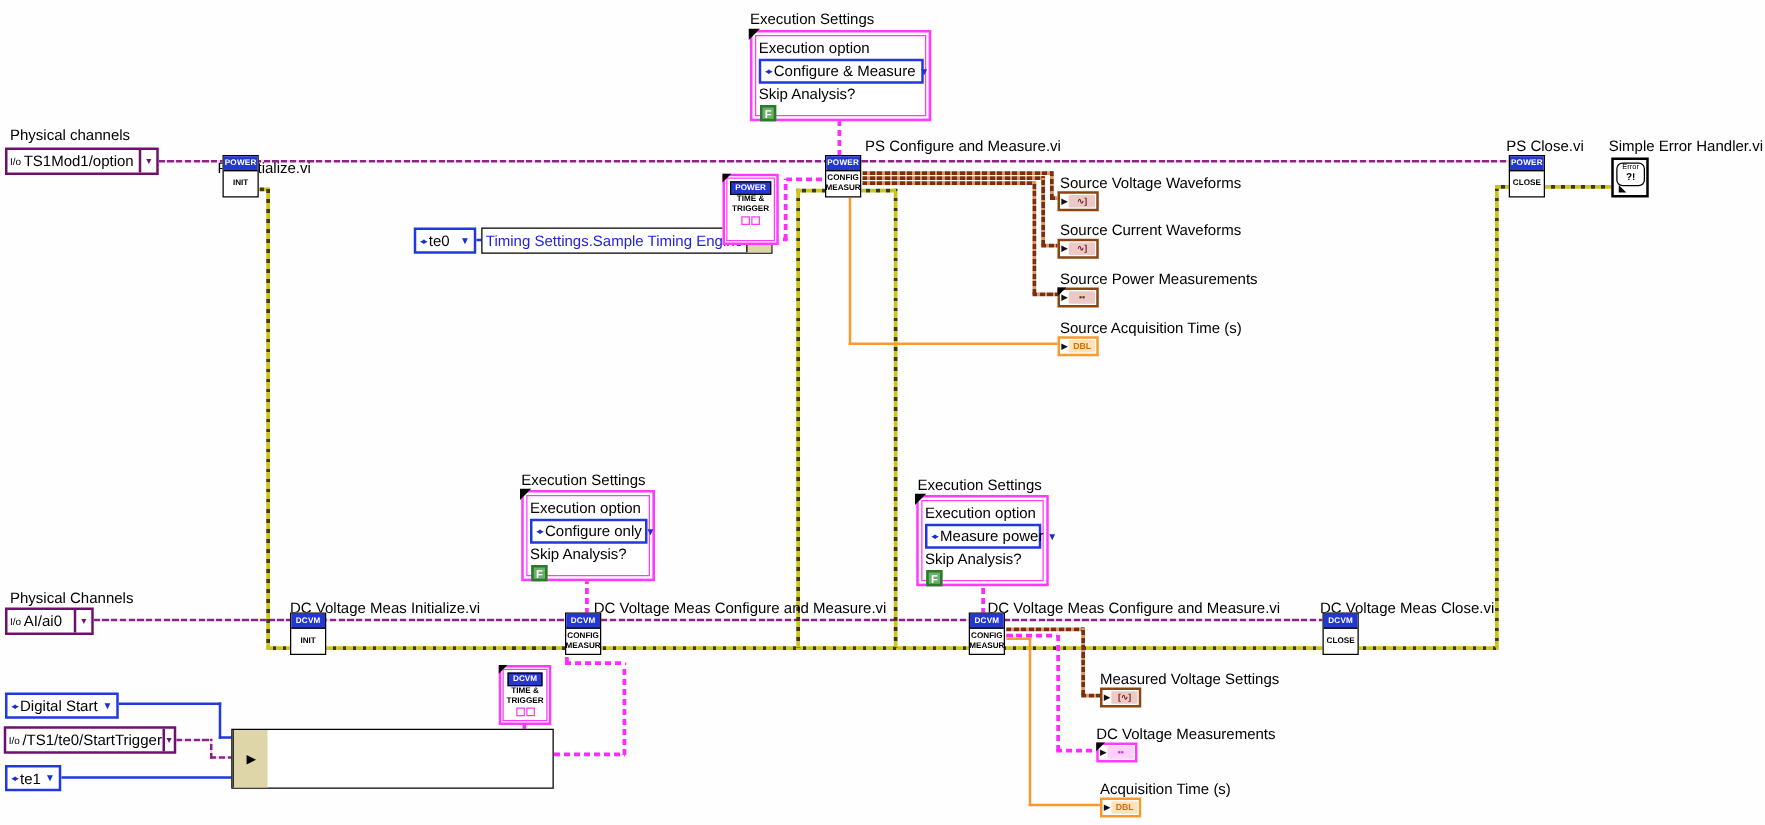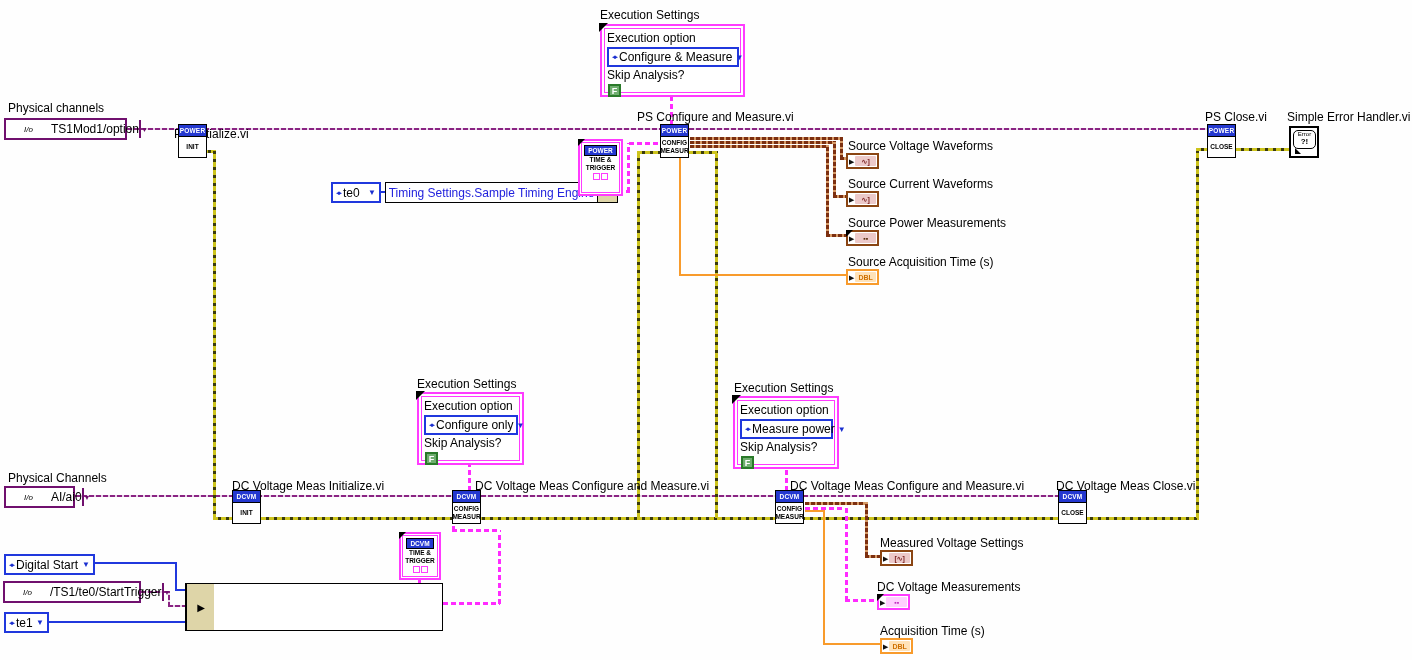--- a/index.html
+++ b/index.html
@@ -48,21 +48,21 @@
       box-sizing:border-box;padding:0 3px;margin:1px 0 1px 0;}
   .ring-glyph{font-size:7px;color:#1a2fd0;letter-spacing:-1px;margin-right:2px;}
   .ring-dd{font-size:8px;color:#1a2fd0;margin-left:auto;padding-left:3px;}
   .enum-text{font-size:12px;color:#000;white-space:nowrap;}
   .bool-f{width:13px;height:13px;border:2px solid #2a7a2a;background:#6fae6f;color:#fff;
       font-size:9px;font-weight:bold;display:flex;align-items:center;justify-content:center;
       box-sizing:border-box;margin:1px 0 0 1px;}
   
   .ioc{position:absolute;border:2px solid #70106e;background:#fff;display:flex;align-items:center;
       box-sizing:border-box;height:22px;}
-  .io-glyph{font-size:8px;padding:0 18px;color:#000;font-style:italic;}
+  .io-glyph{font-size:8px;padding:0 2px;color:#000;}
   .io-text{font-size:12px;color:#000;white-space:nowrap;flex:1;}
   .io-dd{width:12px;align-self:stretch;border-left:2px solid #70106e;color:#70106e;font-size:7px;
       display:flex;align-items:center;justify-content:center;}
   .ring{position:absolute;border:2px solid #2038dd;background:#fff;display:flex;align-items:center;
       box-sizing:border-box;height:21px;padding:0 3px;}
   .ring-text{font-size:12px;color:#000;white-space:nowrap;}
   
   .pn{position:absolute;display:flex;background:#fff;border:1px solid #000;box-sizing:border-box;}
   .pn-rows{flex:1;display:flex;flex-direction:column;}
   .pn-row{flex:1;color:#2222dd;font-size:12px;text-align:center;white-space:nowrap;overflow:hidden;
@@ -139,21 +139,21 @@
       <div class="wire h-blue" style="left: 95px; top: 562px; width: 82px;"></div>
       <div class="wire v-blue" style="left: 175px; top: 562px; height: 29px;"></div>
       <div class="wire h-blue" style="left: 175px; top: 589px; width: 11px;"></div>
       <div class="wire h-blue" style="left: 49px; top: 621px; width: 137px;"></div>
       <div class="wire h-blue" style="left: 381px; top: 191px; width: 6px;"></div>
     </div>
 
   <div class="lbl" style="left:600px;top:8px">Execution Settings</div>
   <div class="lbl" style="left:8px;top:101px">Physical channels</div>
   <div class="lbl" style="left:174px;top:127px">PS Initialize.vi</div>
-  <div class="lbl" style="left:637px;top:110px">PS Configure and Measure.vi</div>
+  <div class="lbl" style="left:692px;top:110px">PS Configure and Measure.vi</div>
   <div class="lbl" style="left:1205px;top:110px">PS Close.vi</div>
   <div class="lbl" style="left:1287px;top:110px">Simple Error Handler.vi</div>
   <div class="lbl" style="left:848px;top:139px">Source Voltage Waveforms</div>
   <div class="lbl" style="left:848px;top:177px">Source Current Waveforms</div>
   <div class="lbl" style="left:848px;top:216px">Source Power Measurements</div>
   <div class="lbl" style="left:848px;top:255px">Source Acquisition Time (s)</div>
   <div class="lbl" style="left:417px;top:377px">Execution Settings</div>
   <div class="lbl" style="left:734px;top:381px">Execution Settings</div>
   <div class="lbl" style="left:8px;top:471px">Physical Channels</div>
   <div class="lbl" style="left:232px;top:479px">DC Voltage Meas Initialize.vi</div>

